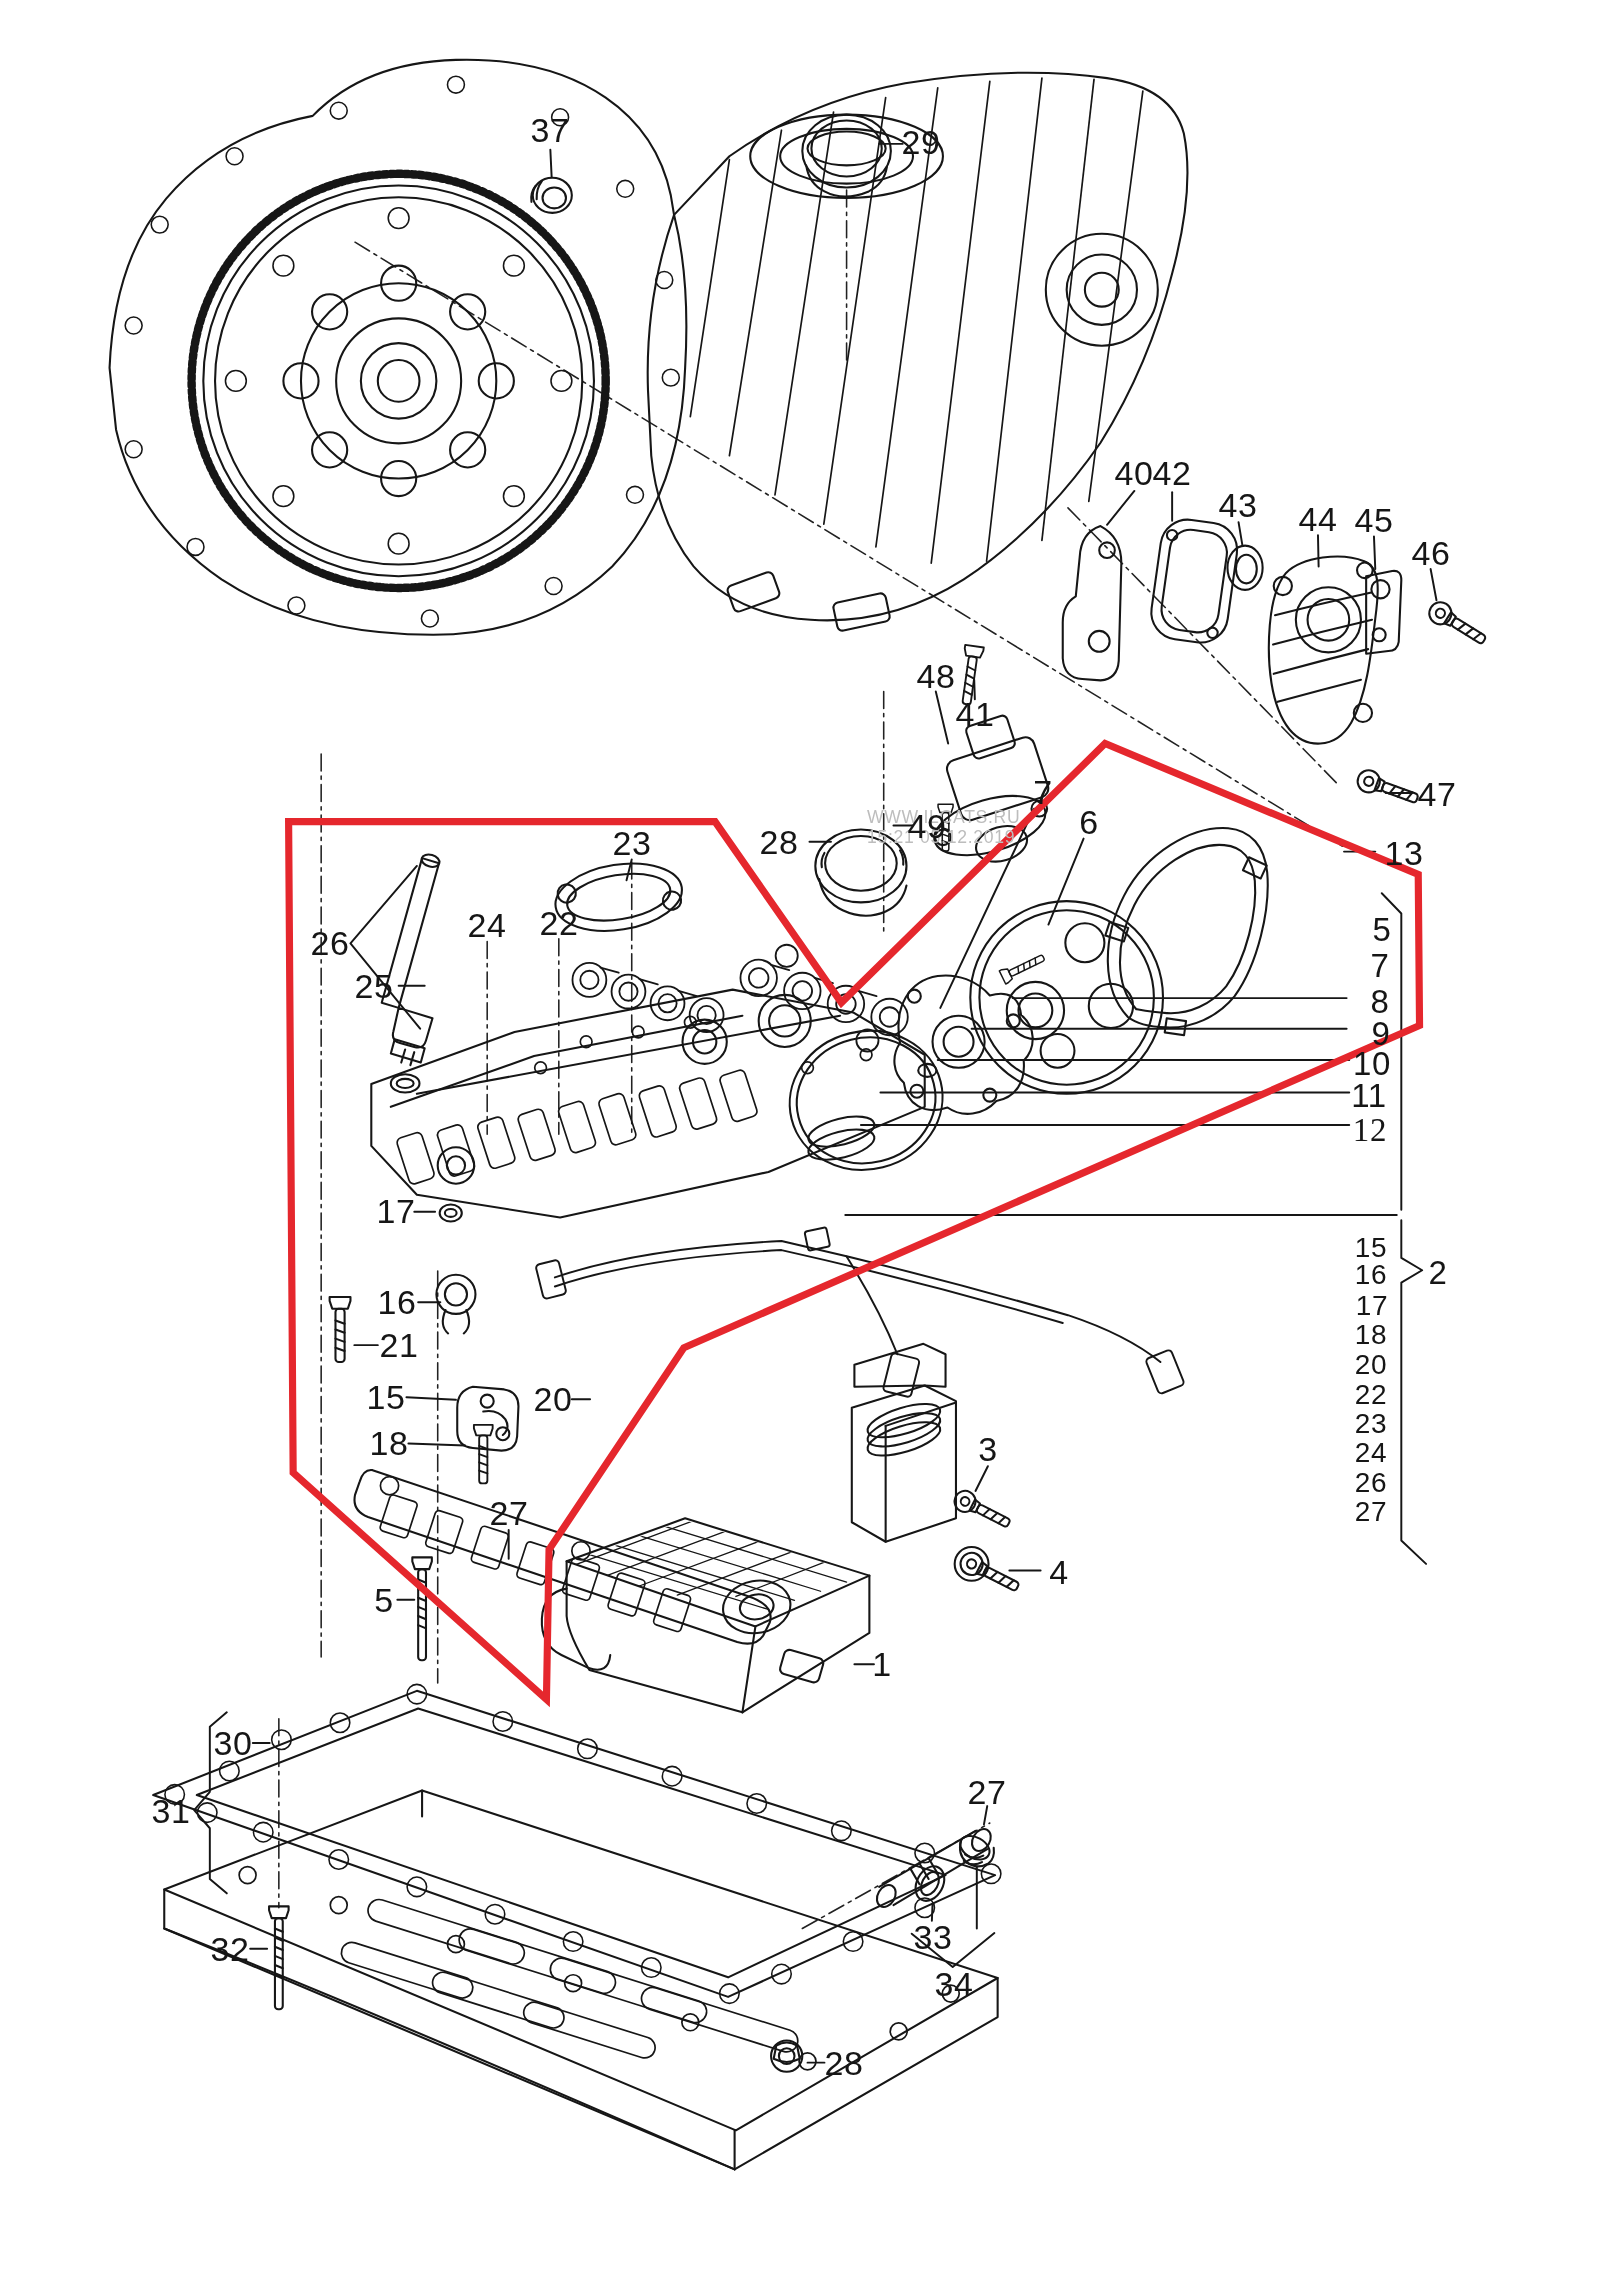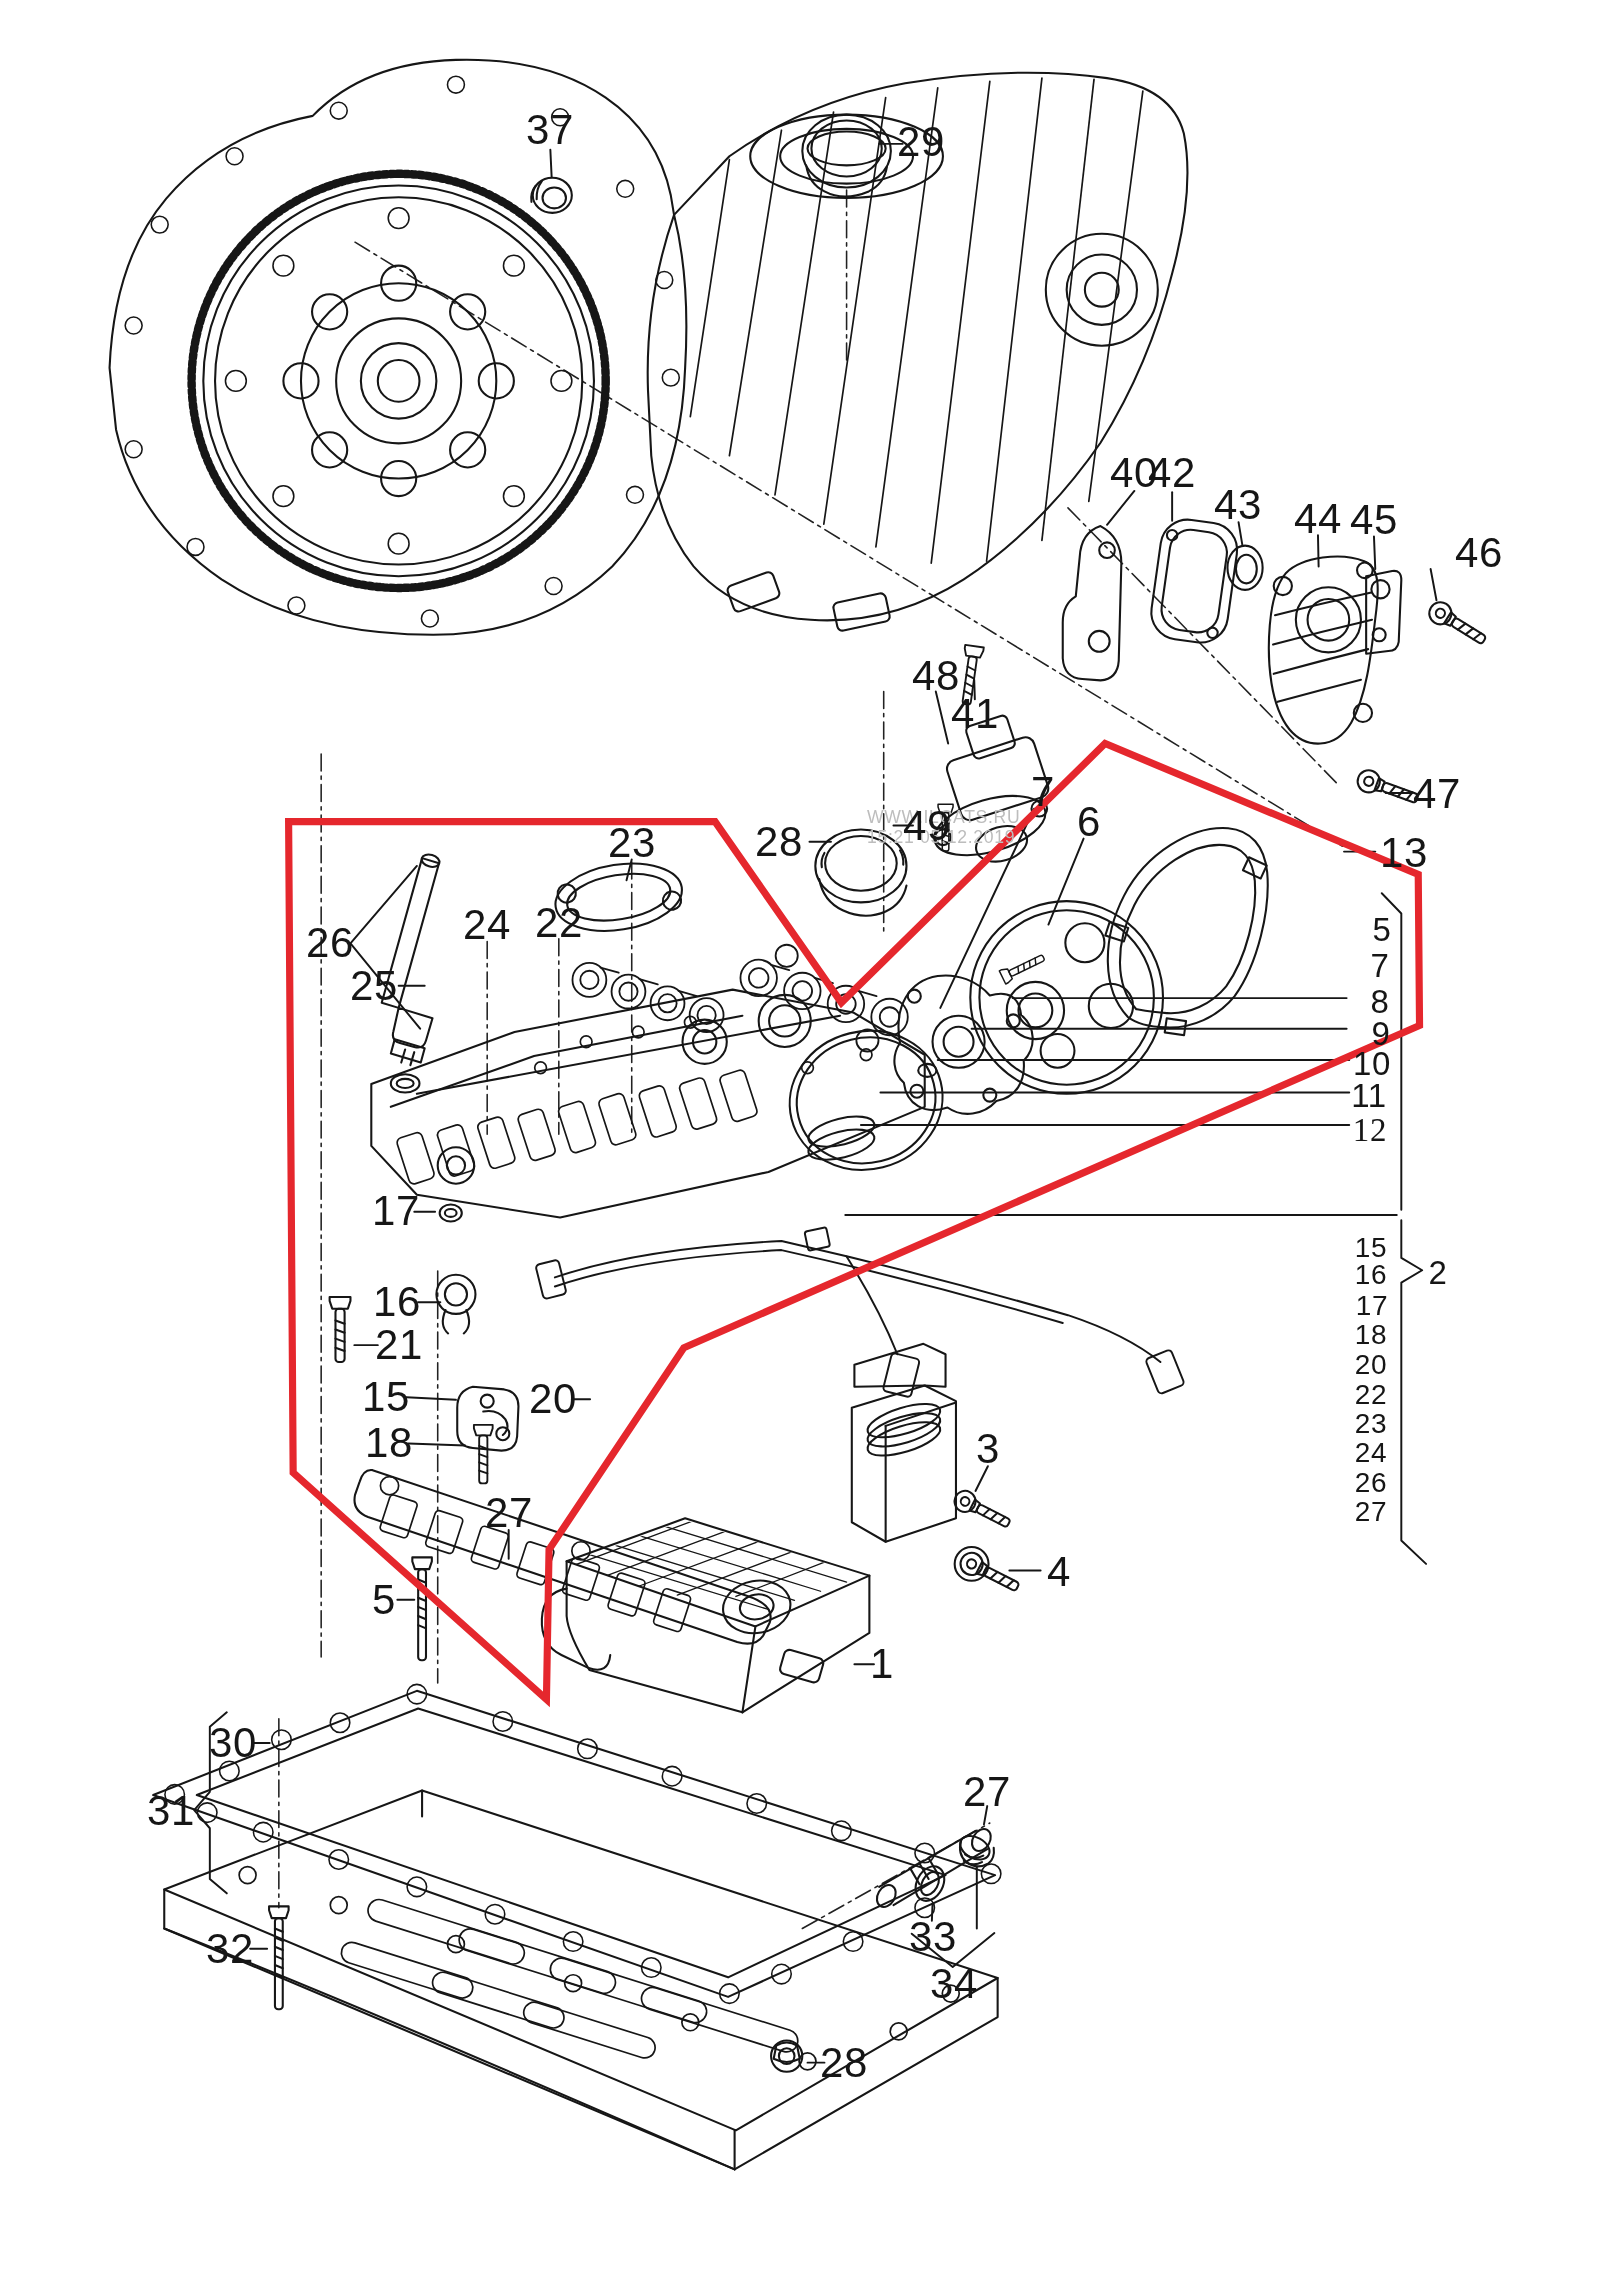--- a/index.html
+++ b/index.html
@@ -1,21 +1,21 @@
 <!DOCTYPE html>
 <html style="font-size:10.4px"><head>
 <meta charset="utf-8">
 <style>
   html,body{margin:0;padding:0;background:#ffffff;}
   #stage{position:relative;width:1617px;height:2284px;background:#fff;overflow:hidden;
          font-family:"Liberation Sans",sans-serif;}
   #art{position:absolute;left:0;top:0;}
   .plabel{position:absolute;transform:translate(-50%,-50%);color:#161616;
           white-space:nowrap;letter-spacing:0.7px;line-height:1;}
-  .lg{font-size:42px;}
+  .lg{font-size:34px;}
   .md{font-size:33px;}
   .sm{font-size:28px;}
   #watermark{position:absolute;left:867px;top:807px;color:#bdbdbd;
              font-size:17.6px;line-height:20px;letter-spacing:0.7px;}
 </style>
 </head>
 <body>
 
 <div id="stage">
 
@@ -521,21 +521,21 @@
 </div>
 
 <div id="labels">
       <div class="plabel lg" style="left: 550px; top: 130px;">37</div>
       <div class="plabel lg" style="left: 921px; top: 142px;">29</div>
       <div class="plabel lg" style="left: 1134px; top: 473px;">40</div>
       <div class="plabel lg" style="left: 1172px; top: 473px;">42</div>
       <div class="plabel lg" style="left: 1238px; top: 505px;">43</div>
       <div class="plabel lg" style="left: 1318px; top: 519px;">44</div>
       <div class="plabel lg" style="left: 1374px; top: 520px;">45</div>
-      <div class="plabel lg" style="left: 1431px; top: 553px; margin-left: 48px;">46</div>
+      <div class="plabel lg" style="left: 1431px; top: 553px;">46</div>
       <div class="plabel lg" style="left: 1437px; top: 794px;">47</div>
       <div class="plabel lg" style="left: 936px; top: 676px;">48</div>
       <div class="plabel lg" style="left: 975px; top: 714px;">41</div>
       <div class="plabel lg" style="left: 779px; top: 842px;">28</div>
       <div class="plabel lg" style="left: 927px; top: 826px;">49</div>
       <div class="plabel lg" style="left: 1043px; top: 792px;">7</div>
       <div class="plabel lg" style="left: 1089px; top: 822px;">6</div>
       <div class="plabel lg" style="left: 1404px; top: 853px;">13</div>
       <div class="plabel md" style="left: 1382px; top: 929px;">5</div>
       <div class="plabel md" style="left: 1380px; top: 965px;">7</div>

